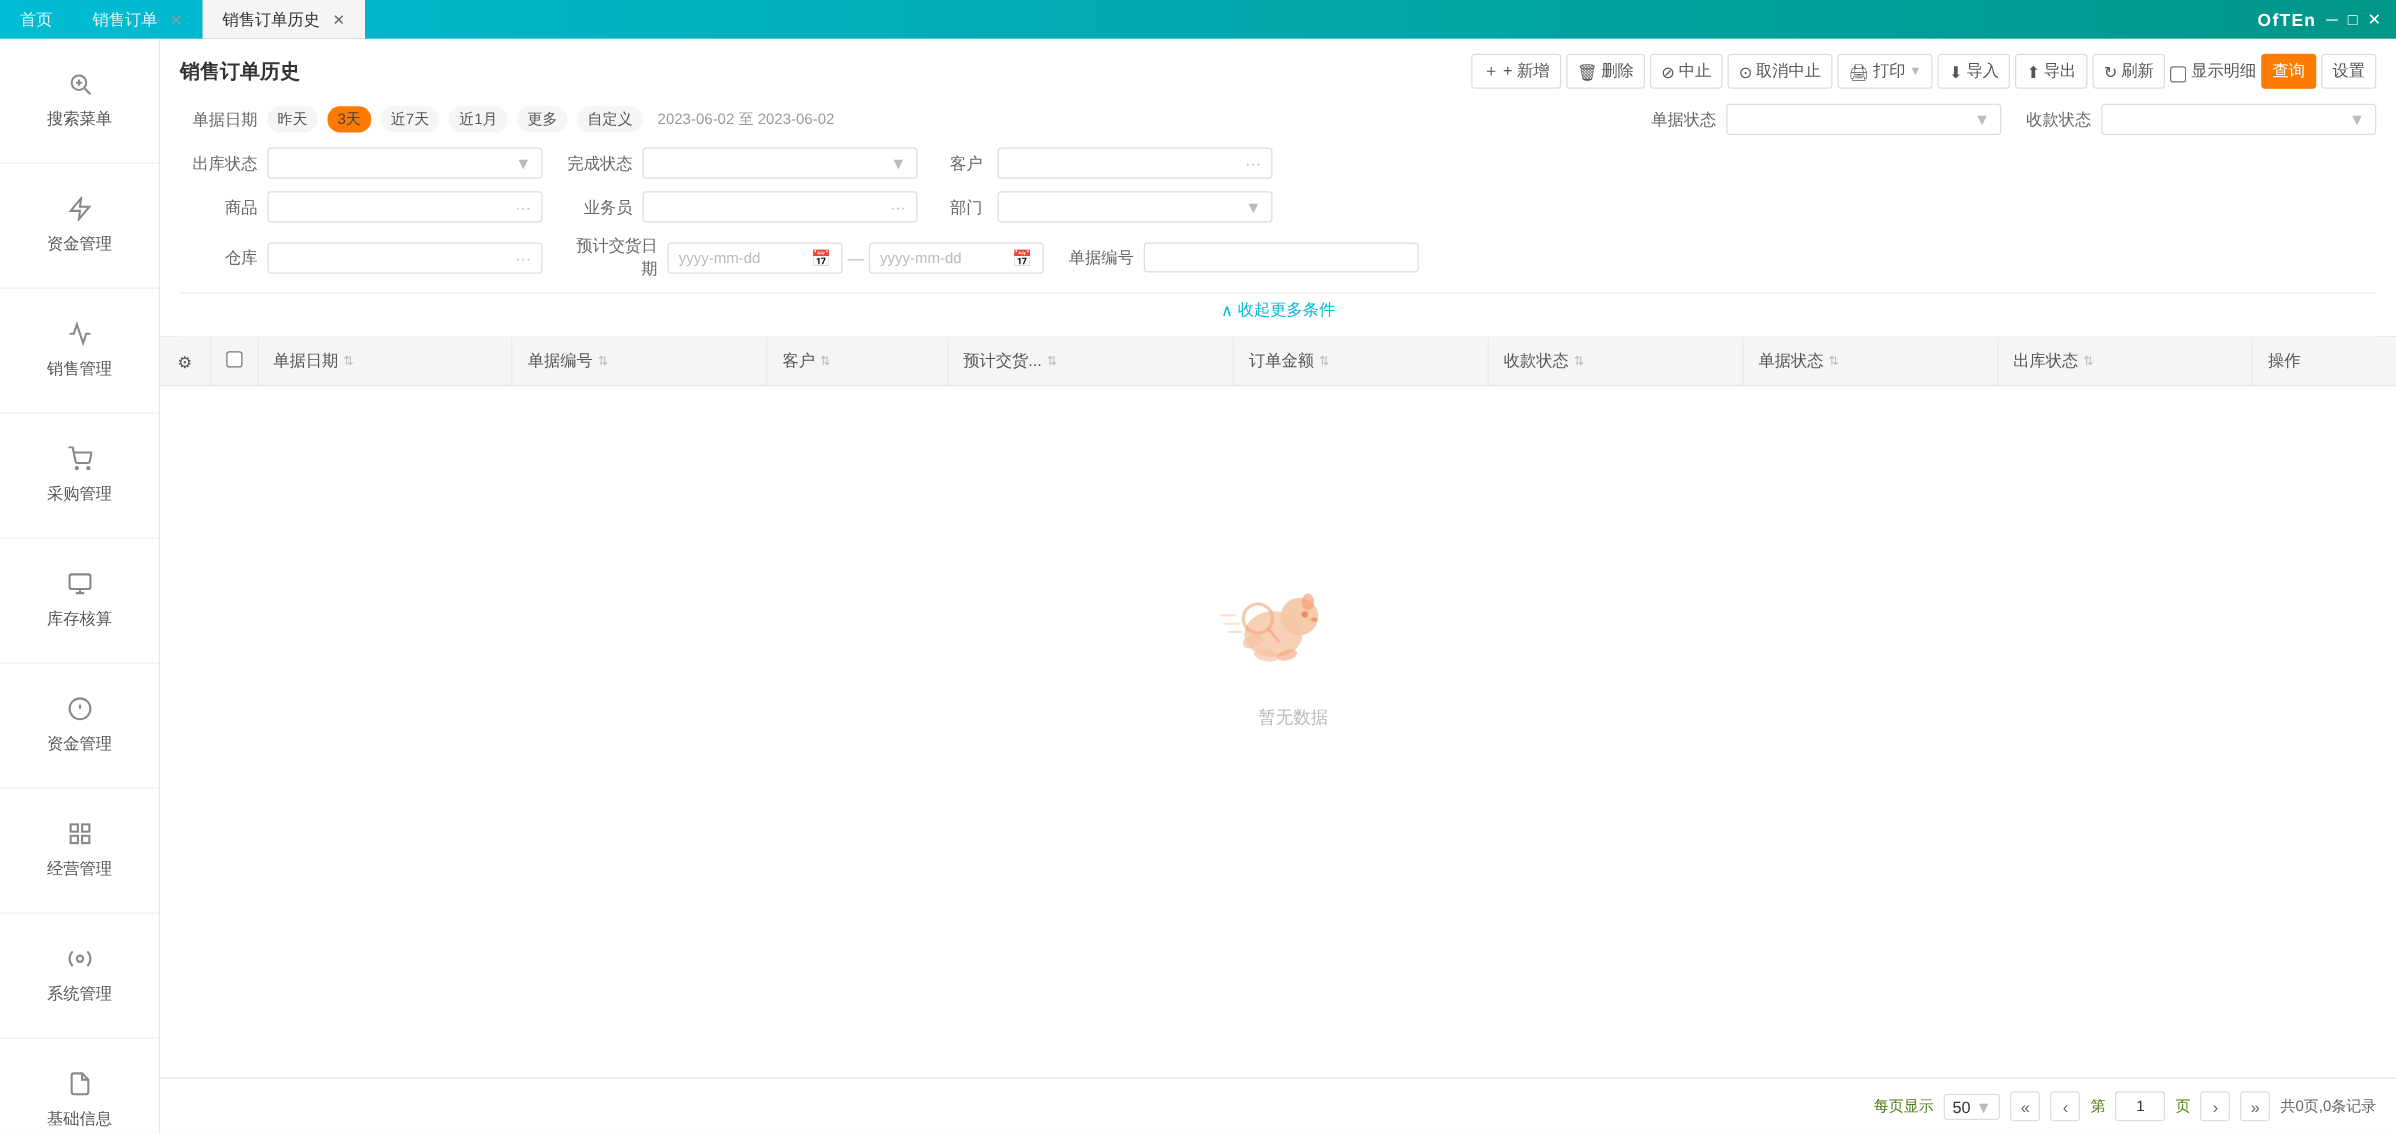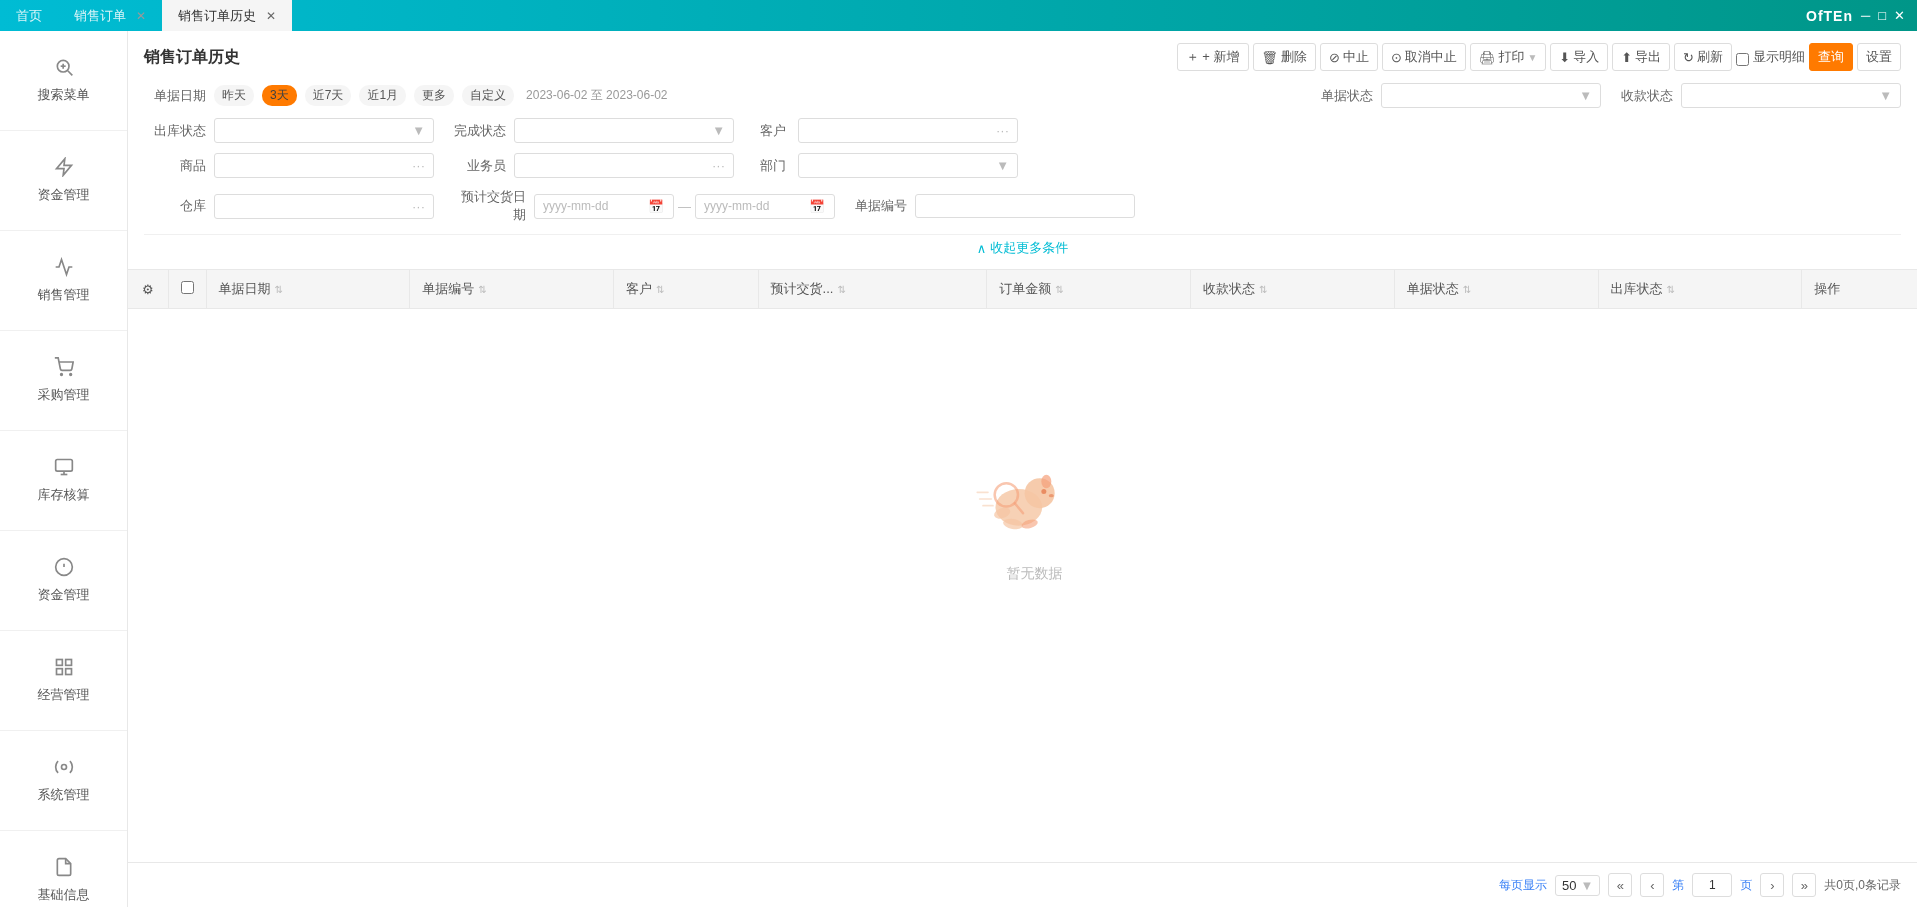--- a/index.html
+++ b/index.html
@@ -334,21 +334,21 @@
     .pagination-bar {
       display: flex;
       align-items: center;
       justify-content: flex-end;
       padding: 10px 16px;
       background: white;
       border-top: 1px solid #e8e8e8;
       gap: 8px;
       flex-shrink: 0;
     }
-    .pagination-label { color: #3b82f6; font-size: 12px; }
+    .pagination-label { color: #4d7c0f; font-size: 12px; }
     .page-size-select {
       display: flex;
       align-items: flex-start;
       border: 1px solid #ddd;
       border-radius: 3px;
       padding: 2px 6px;
       cursor: pointer;
       font-size: 12px;
       color: #333;
       gap: 4px;

